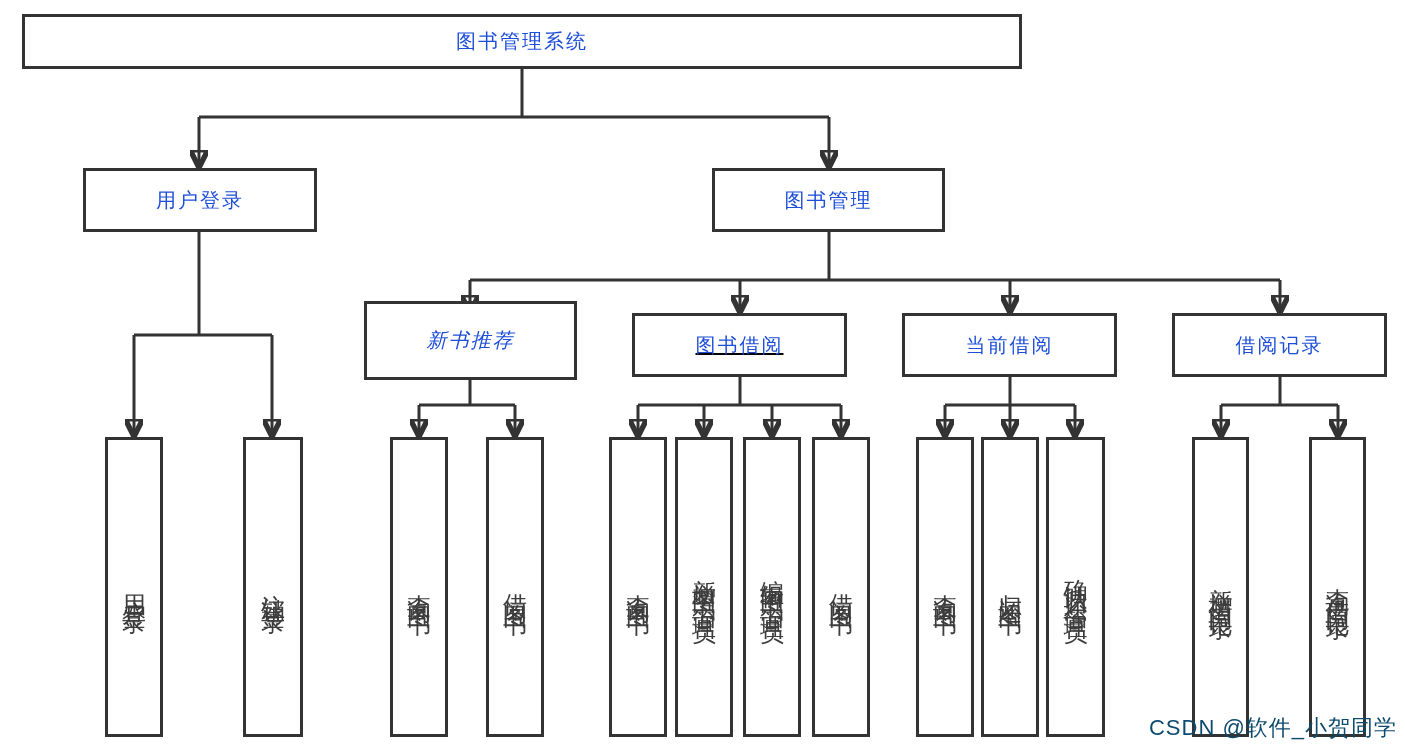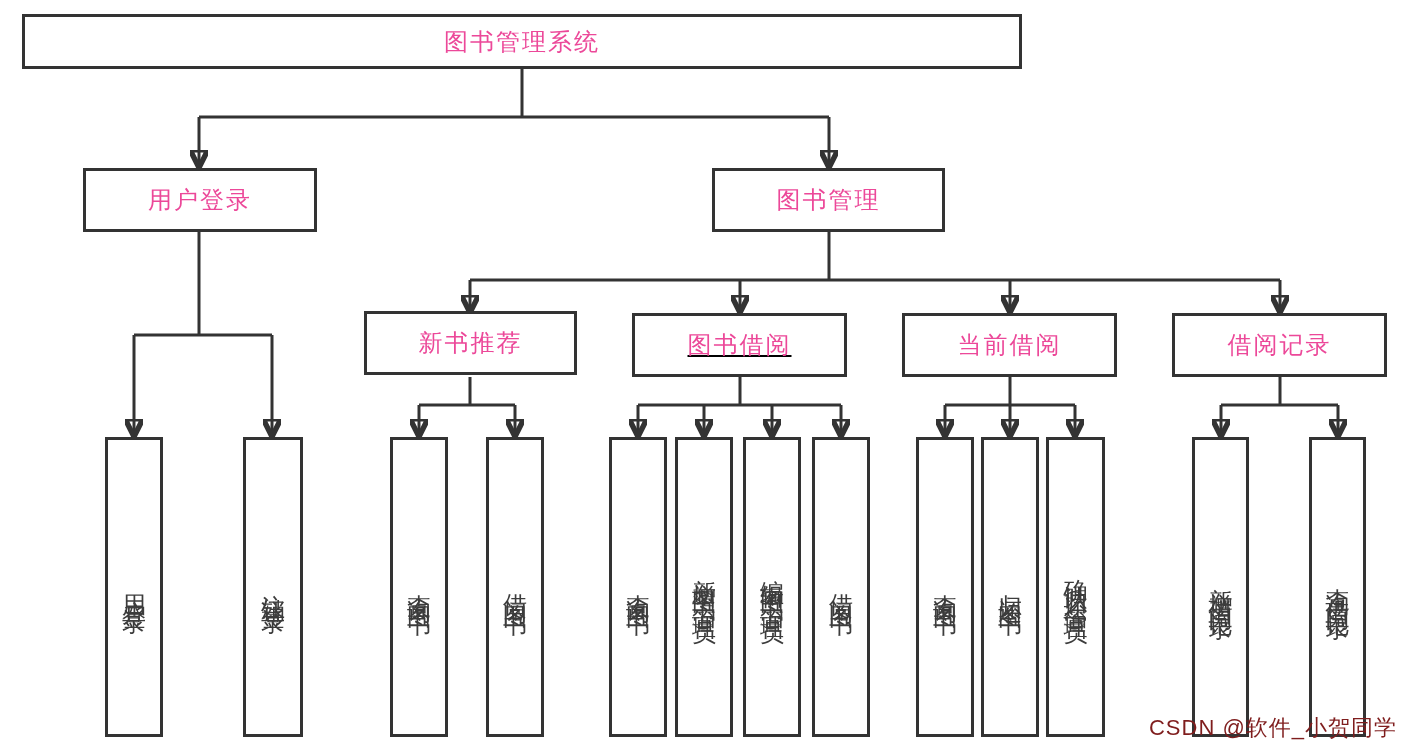--- a/index.html
+++ b/index.html
@@ -25,23 +25,23 @@
     position: absolute;
     box-sizing: border-box;
     border: 3px solid #333333;
     background: #ffffff;
     display: flex;
     align-items: center;
     justify-content: center;
     z-index: 2;
   }
   .hbox span {
-    font-size: 24px;
+    font-size: 20px;
     letter-spacing: 2px;
-    color: #ec4899;
+    color: #1d4ed8;
   }
   .vbox {
     position: absolute;
     box-sizing: border-box;
     border: 3px solid #333333;
     background: #ffffff;
     display: flex;
     align-items: center;
     justify-content: center;
     z-index: 2;
@@ -51,21 +51,21 @@
     font-size: 24px;
     letter-spacing: 6px;
     color: #3c3c3c;
     white-space: nowrap;
   }
   .watermark {
     position: absolute;
     right: 8px;
     bottom: 4px;
     font-size: 22px;
-    color: #7f1d1d;
+    color: #0c4a6e;
     z-index: 5;
     letter-spacing: 1px;
   }
 </style>
 </head>
 <body>
 
 <div class="canvas">
 
   <svg class="connectors" width="1405" height="747" viewBox="0 0 1405 747">
@@ -102,21 +102,21 @@
     <span>图书管理系统</span>
   </div>
 
   <div class="hbox" style="left:83px; top:168px; width:234px; height:64px;">
     <span>用户登录</span>
   </div>
   <div class="hbox" style="left:712px; top:168px; width:233px; height:64px;">
     <span>图书管理</span>
   </div>
 
-  <div class="hbox" style="left:364px; top:311px; width:213px; height:64px;">
+  <div class="hbox" style="left:364px; top:301px; width:213px; height:79px;font-style:italic;">
     <span>新书推荐</span>
   </div>
   <div class="hbox" style="left:632px; top:313px; width:215px; height:64px;text-decoration:underline;">
     <span>图书借阅</span>
   </div>
   <div class="hbox" style="left:902px; top:313px; width:215px; height:64px;">
     <span>当前借阅</span>
   </div>
   <div class="hbox" style="left:1172px; top:313px; width:215px; height:64px;">
     <span>借阅记录</span>

